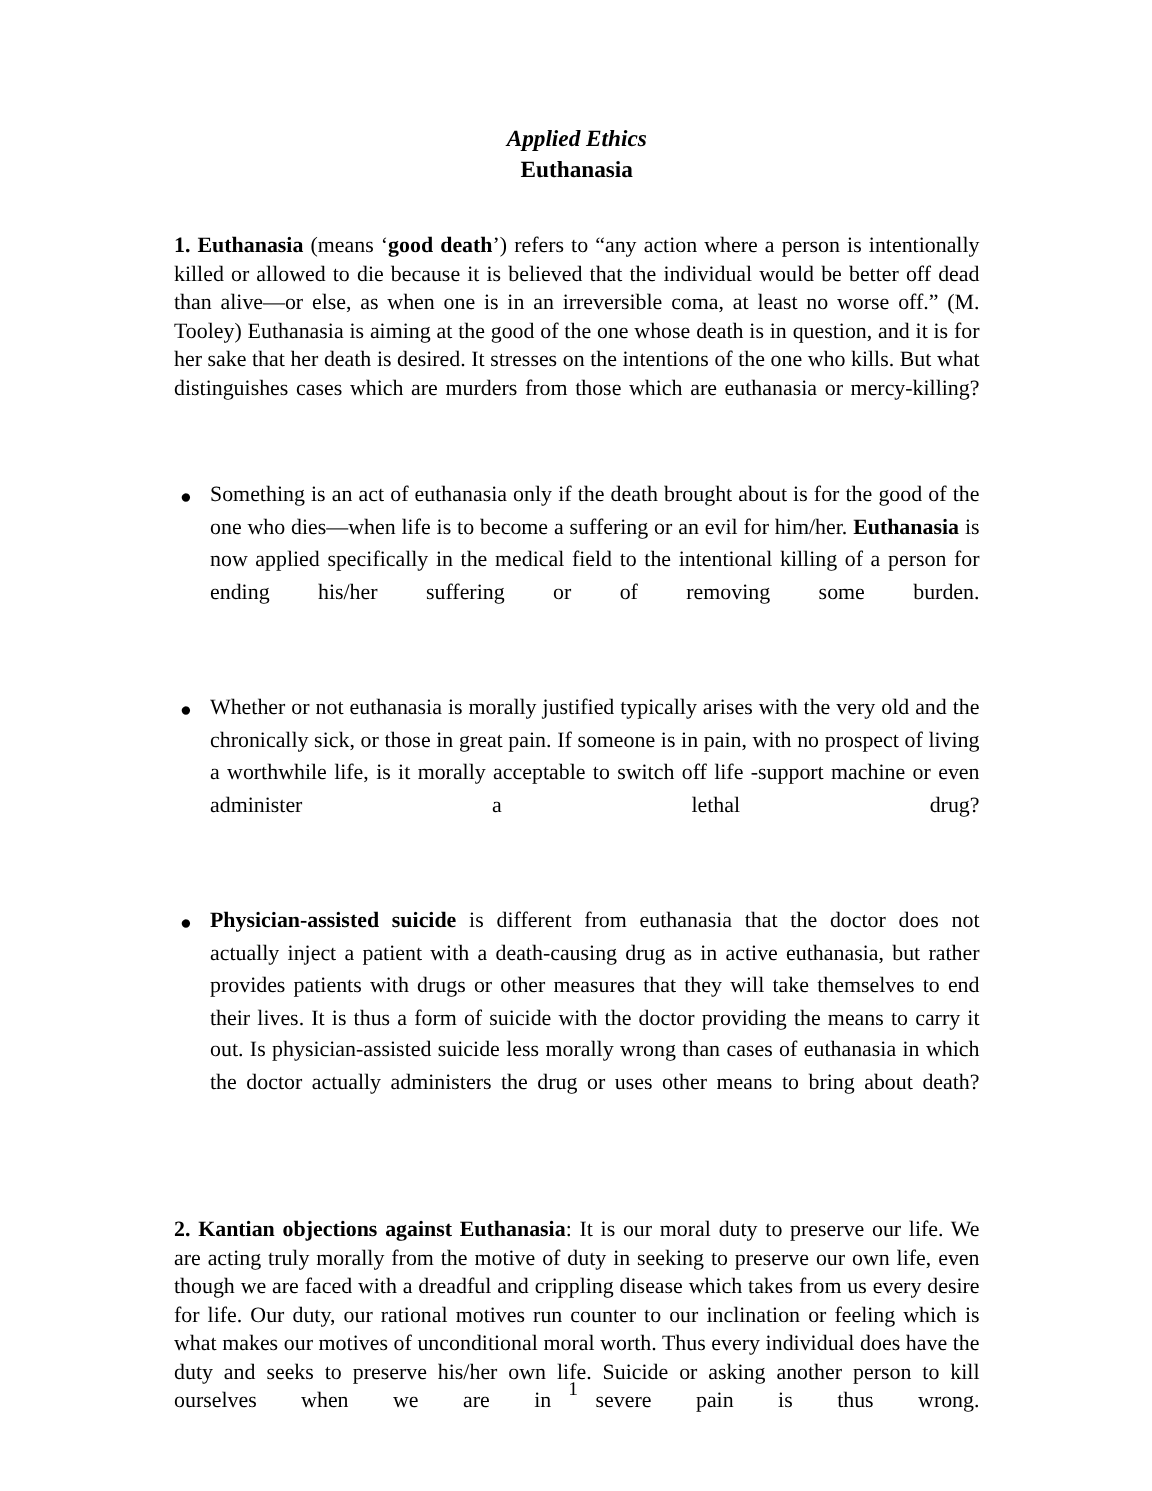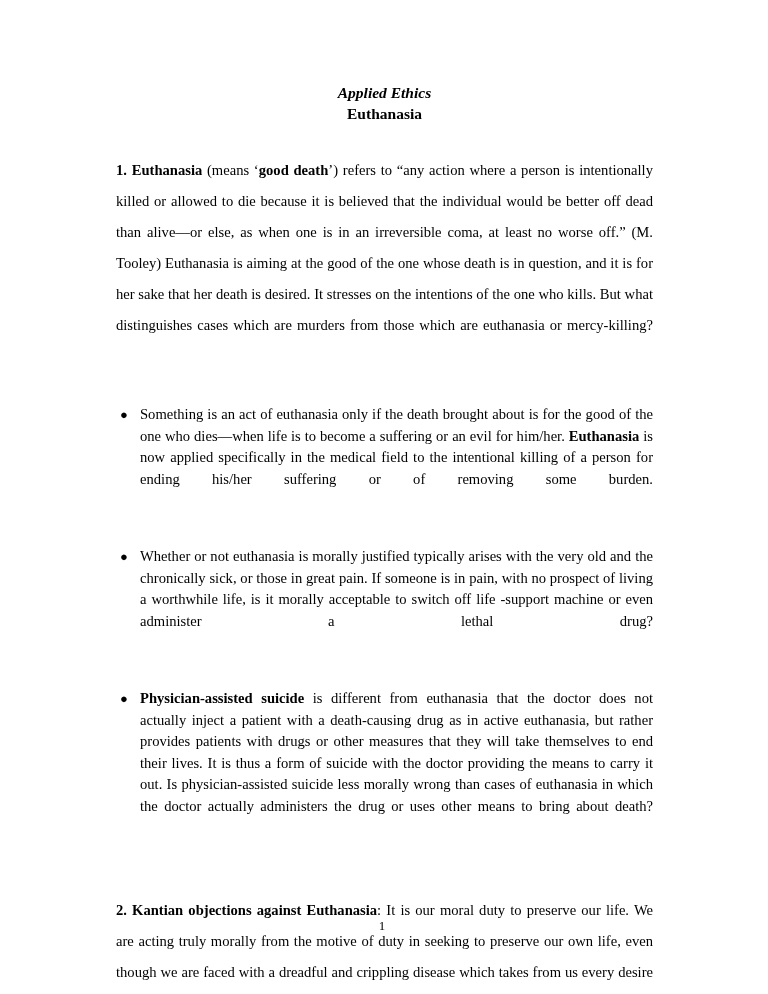--- a/index.html
+++ b/index.html
@@ -37,21 +37,21 @@
     text-align: center;
     font-weight: bold;
     font-size: 15.5px;
     line-height: 21px;
     margin: 0 0 0 0;
   }
   .para {
     text-align: justify;
     text-justify: inter-word;
     font-size: 14.6px;
-    line-height: 31px;
+    line-height: 19px;
     margin: 0;
   }
   .para-1 { margin-top: 31px; }
   .para-2 { margin-top: 56px; }
   .bullet-list {
     list-style: none;
     margin: 0;
     padding: 0;
   }
   .bullet-item {

